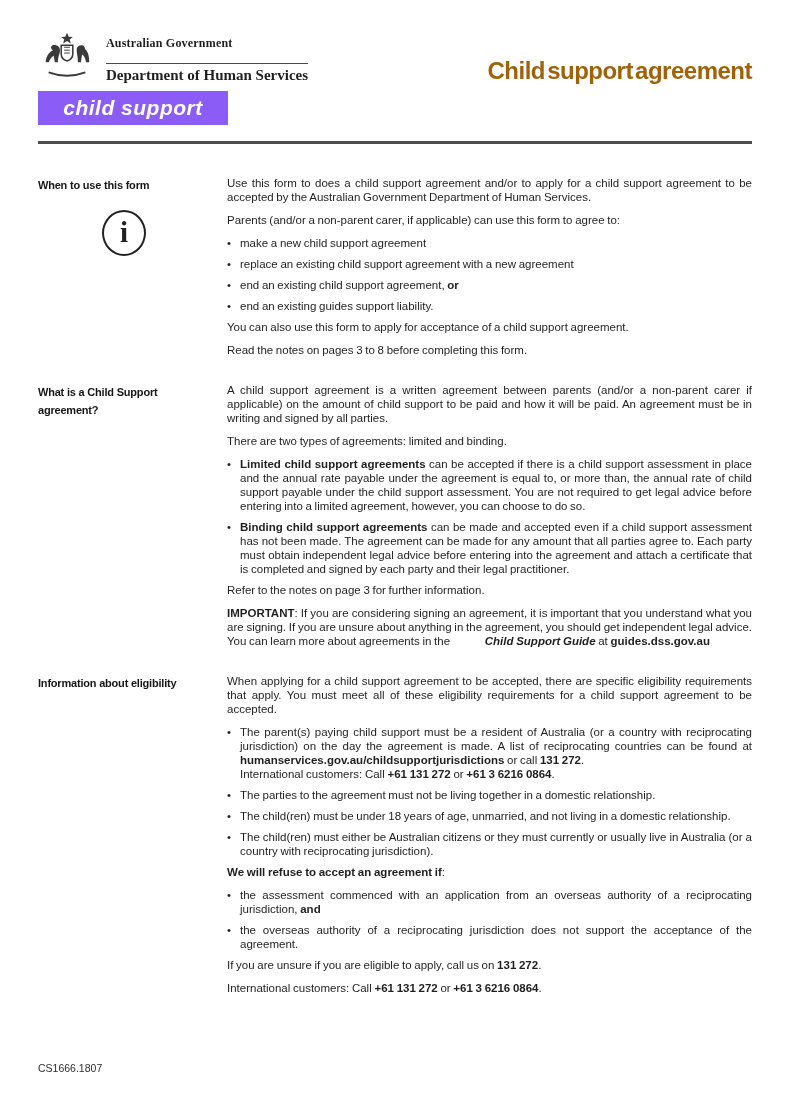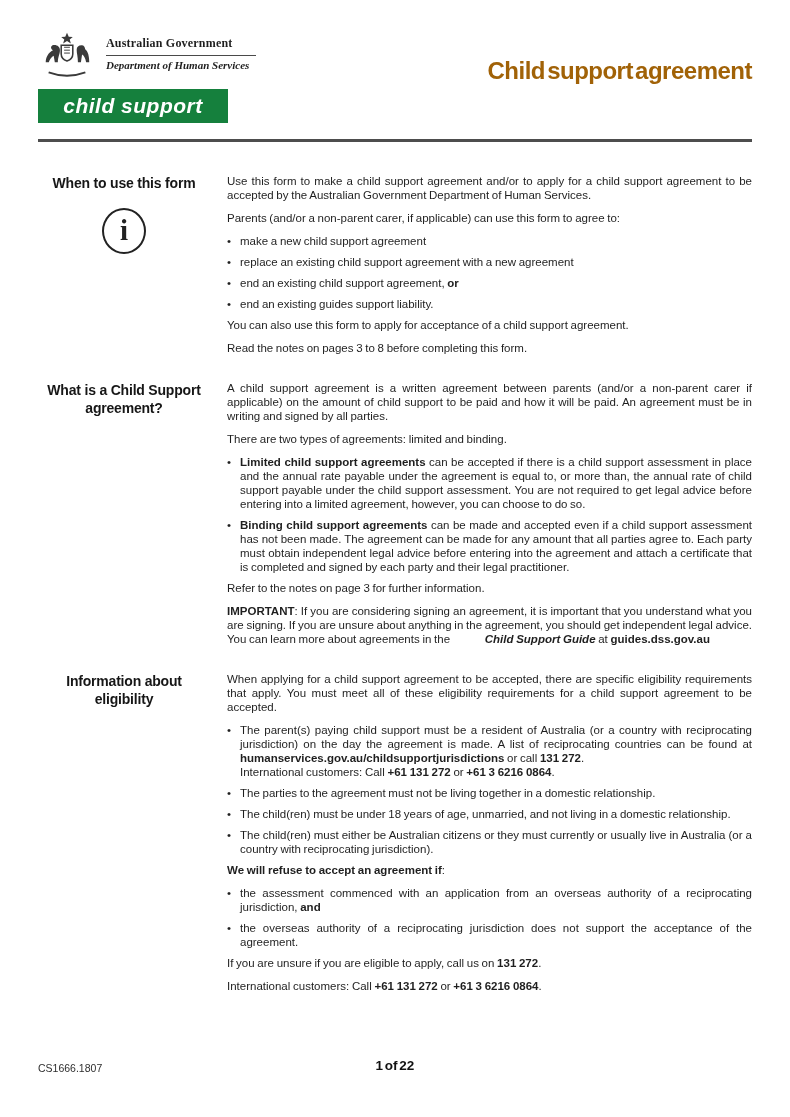--- a/index.html
+++ b/index.html
@@ -11,43 +11,43 @@
     color:#1f1f1f;
     overflow:hidden;
     box-sizing:border-box;
     padding:0 38px;
   }
   
   .header{position:relative;padding-top:30px;}
   .gov-block{display:flex;align-items:flex-start;gap:10px;}
   .crest{flex:0 0 auto;margin-top:2px;}
   .gov-text{font-family:"Liberation Serif", serif;font-weight:bold;margin-top:6px;}
-  .gov-name{font-size:12px;letter-spacing:.2px;border-bottom:1.5px solid #4a4a4a;padding-bottom:4px;min-width:150px;}
-  .gov-dept{font-size:11px;padding-top:3px;font-style:italic;}
+  .gov-name{font-size:12px;letter-spacing:.2px;border-bottom:1.5px solid #4a4a4a;padding-bottom:12px;min-width:150px;}
+  .gov-dept{font-size:15px;padding-top:3px;}
   .brand-box{
-    margin-top:7px;width:190px;height:34px;background:#15803d;
+    margin-top:7px;width:190px;height:34px;background:#8b5cf6;
     display:flex;align-items:center;justify-content:center;
   }
   .brand-label{
     color:#ffffff;font-size:21px;font-weight:bold;font-style:italic;
     letter-spacing:.5px;
   }
   .doc-title{
     position:absolute;top:57px;right:0;
     font-size:24px;font-weight:bold;color:#a16207;
     letter-spacing:-.5px;word-spacing:-4px;
   }
   .header-rule{margin-top:16px;height:3px;background:#4d4d4d;border:none;}
   
   .sections{margin-top:32px;}
   .section-row{display:flex;margin-bottom:26px;}
   .heading-col{flex:0 0 172px;margin-right:17px;}
   .section-heading{
-    margin:0;font-size:14px;font-weight:bold;color:#161616;
-    line-height:18px;letter-spacing:-.2px;text-align:center;
+    margin:0;font-size:11px;font-weight:bold;color:#161616;
+    line-height:18px;letter-spacing:-.2px;
   }
   .info-icon{
     width:40px;height:40px;border:2.5px solid #222;border-radius:50%;
     margin:16px auto 0;display:flex;align-items:center;justify-content:center;
     font-family:"Liberation Serif", serif;font-weight:bold;font-size:29px;
     color:#222;line-height:1;padding-bottom:2px;box-sizing:content-box;
   }
   .body-col{flex:1 1 auto;font-size:11.5px;line-height:14px;}
   .para{margin:0 0 9px 0;text-align:justify;word-spacing:-.5px;}
   .para:last-child{margin-bottom:0;}
@@ -93,21 +93,21 @@
     <hr class="header-rule">
   </div>
 
   <div class="sections">
       <div class="section-row">
         <div class="heading-col">
           <h2 class="section-heading">When to use this form</h2>
           <div class="info-icon">i</div>
         </div>
         <div class="body-col">
-          <p class="para"><span>Use this form to make a child support agreement and/or to apply for a child support agreement to be accepted by the Australian Government Department of Human Services.</span></p>
+          <p class="para"><span>Use this form to does a child support agreement and/or to apply for a child support agreement to be accepted by the Australian Government Department of Human Services.</span></p>
           <p class="para"><span>Parents (and/or a non-parent carer, if applicable) can use this form to agree to:</span></p>
           <div class="bullet">
             <span class="bullet-dot">•</span>
             <span class="bullet-text"><span>make a new child support agreement</span></span>
           </div>
           <div class="bullet">
             <span class="bullet-dot">•</span>
             <span class="bullet-text"><span>replace an existing child support agreement with a new agreement</span></span>
           </div>
           <div class="bullet">
@@ -173,16 +173,15 @@
             <span class="bullet-text"><span>the overseas authority of a reciprocating jurisdiction does not support the acceptance of the agreement.</span></span>
           </div>
           <p class="para"><span>If you are unsure if you are eligible to apply, call us on </span><span class="b">131 272</span><span>.</span></p>
           <p class="para"><span>International customers: Call </span><span class="b">+61 131 272</span><span> or </span><span class="b">+61 3 6216 0864</span><span>.</span></p>
         </div>
       </div>
     </div>
 
   <div class="footer">
     <span class="form-code">CS1666.1807</span>
-    <span class="page-number">1 of 22</span>
   </div>
 
 </div>
 
 </body></html>

